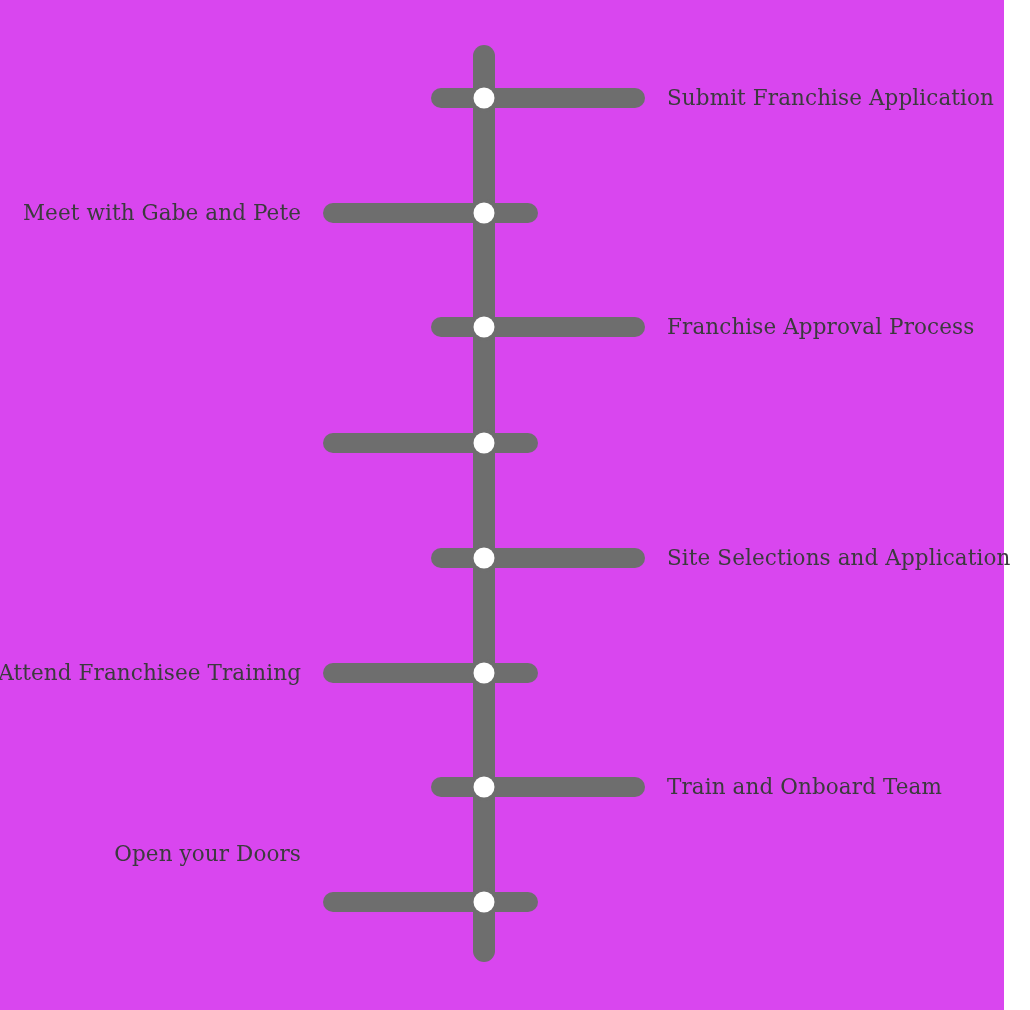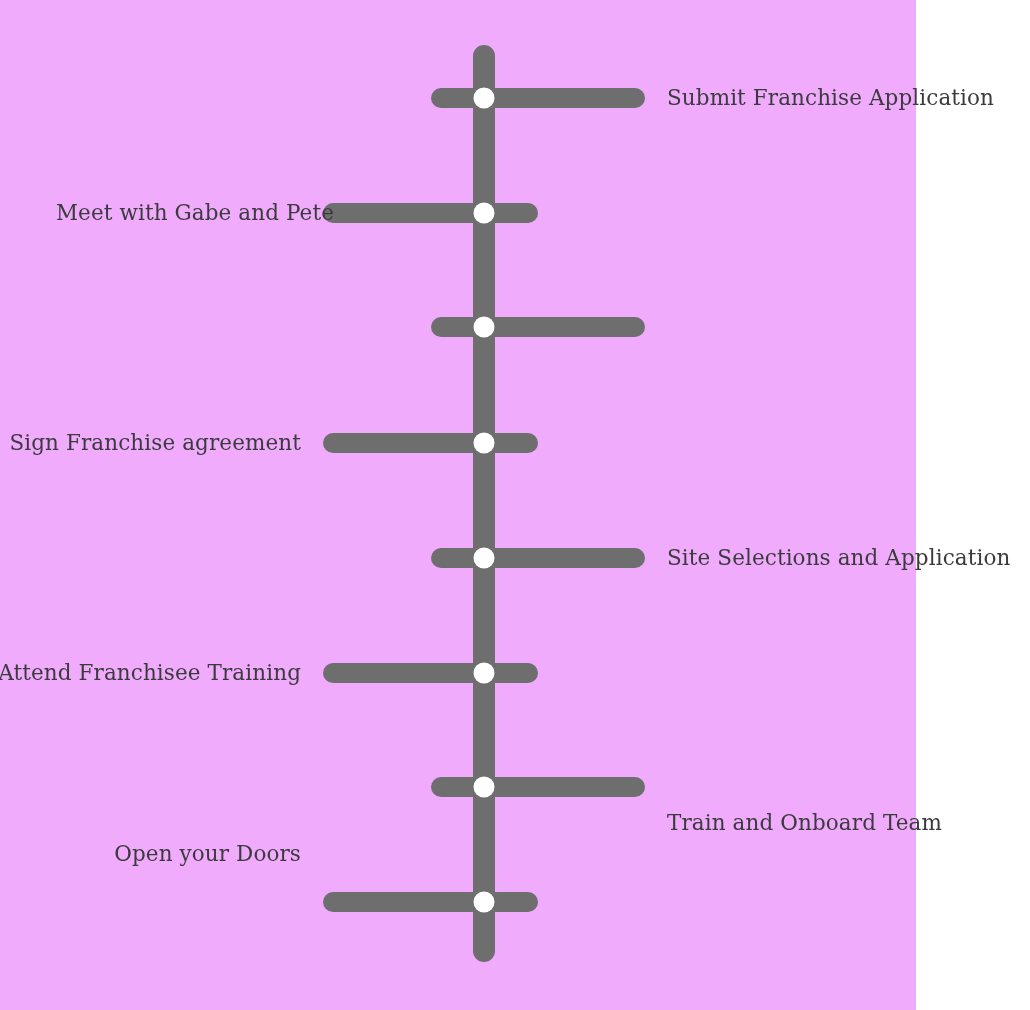--- a/index.html
+++ b/index.html
@@ -9,23 +9,23 @@
   }
   body {
     width: 1030px;
     height: 1010px;
     overflow: hidden;
     font-family: "DejaVu Serif", "Liberation Serif", serif;
   }
 
   #diagram-root {
     position: relative;
-    width: 916px;
+    width: 1004px;
     height: 1010px;
-    background: #f0abfc;
+    background: #d946ef;
   }
 
   .timeline-svg {
     position: absolute;
     top: 0;
     left: 0;
     width: 1030px;
     height: 1010px;
     display: block;
   }
@@ -93,21 +93,21 @@
         <circle cx="484" cy="673" r="10.5" fill="#ffffff"></circle>
         <circle cx="484" cy="787" r="14" fill="#6e6e6e"></circle>
         <circle cx="484" cy="787" r="10.5" fill="#ffffff"></circle>
         <circle cx="484" cy="902" r="14" fill="#6e6e6e"></circle>
         <circle cx="484" cy="902" r="10.5" fill="#ffffff"></circle>
       </g>
   </svg>
 
   <div class="label-layer" id="label-layer">
       <div class="node-label side-right" style="top: 87px; left: 667px;">Submit Franchise Application</div>
-      <div class="node-label side-left" style="top: 202px; right: 696px;">Meet with Gabe and Pete</div>
-      <div class="node-label side-left" style="top: 432px; right: 729px;">Sign Franchise agreement</div>
+      <div class="node-label side-left" style="top: 202px; right: 729px;">Meet with Gabe and Pete</div>
+      <div class="node-label side-right" style="top: 316px; left: 667px;">Franchise Approval Process</div>
       <div class="node-label side-right" style="top: 547px; left: 667px;">Site Selections and Application</div>
       <div class="node-label side-left" style="top: 662px; right: 729px;">Attend Franchisee Training</div>
-      <div class="node-label side-right" style="top: 776px; left: 667px; margin-top: 36px;">Train and Onboard Team</div>
+      <div class="node-label side-right" style="top: 776px; left: 667px;">Train and Onboard Team</div>
       <div class="node-label side-left" style="top: 843px; right: 729px;">Open your Doors</div>
     </div>
 
 </div>
 
 </body></html>

